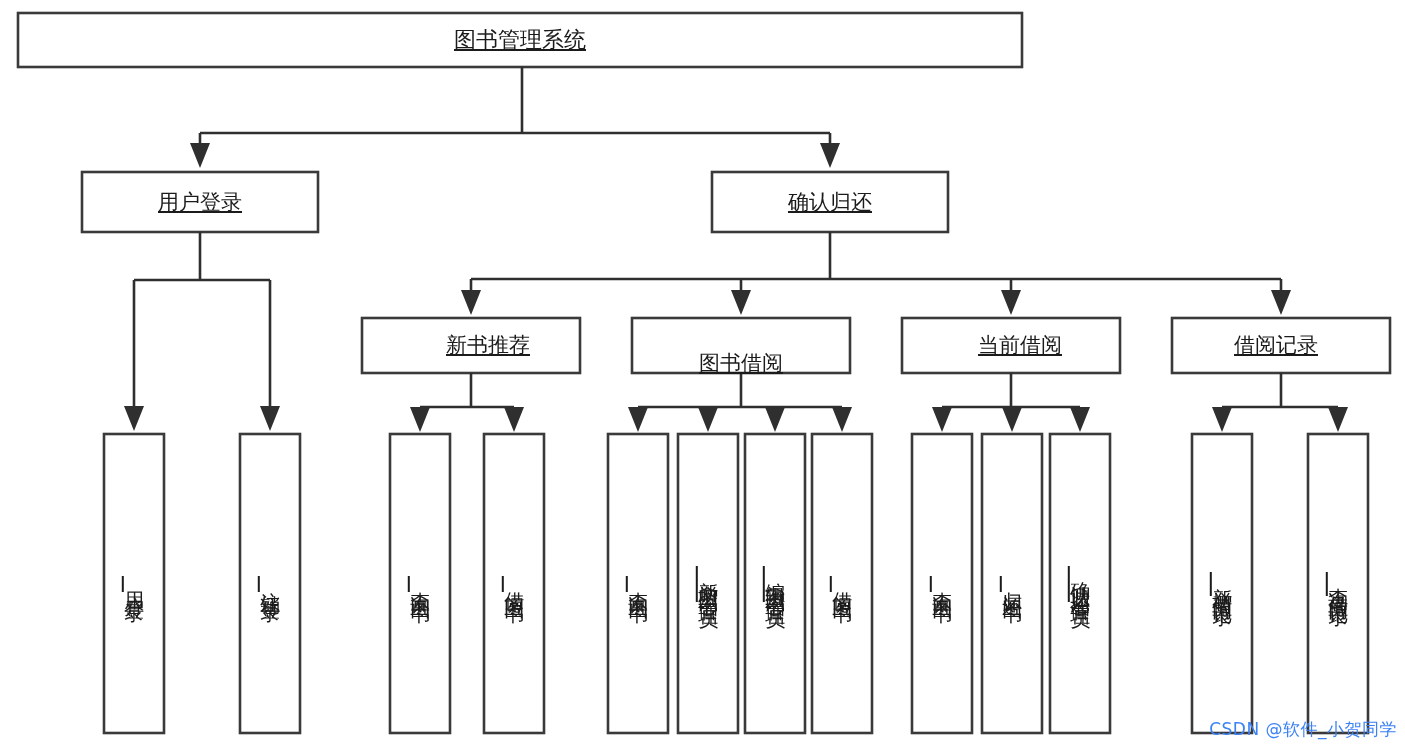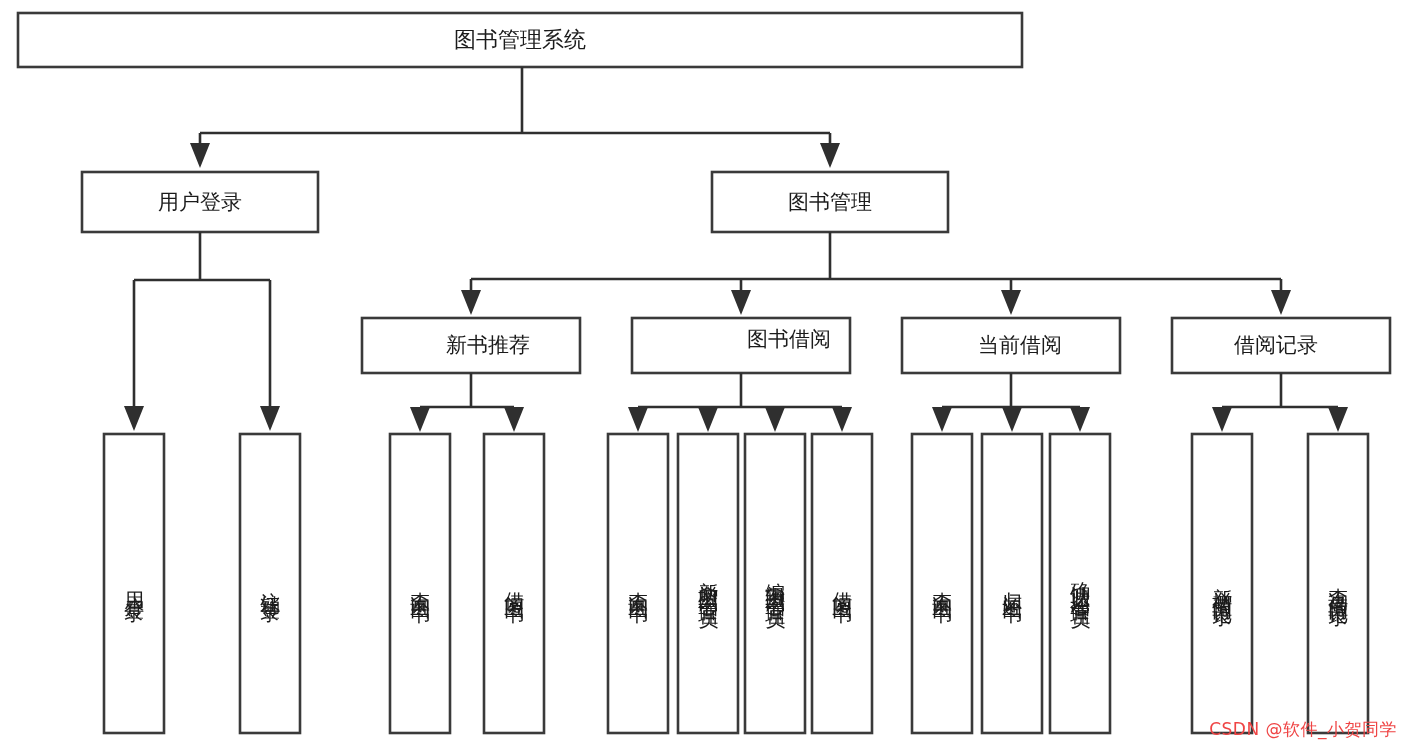--- a/index.html
+++ b/index.html
@@ -44,20 +44,21 @@
   .node-label {
     position: absolute;
     display: flex;
     align-items: center;
     justify-content: center;
     color: #1b1b1b;
     line-height: 1.18;
     text-align: left;
     pointer-events: none;
     white-space: nowrap;
+    text-decoration: underline;
   }
   .node-label.horiz {
     font-size: 21px;
   }
   .node-label.vert {
     writing-mode: vertical-rl;
     text-orientation: upright;
     font-size: 20px;
     letter-spacing: 4px;
     align-items: center;
@@ -65,21 +66,21 @@
     white-space: normal;
   }
   .node-label.root {
     font-size: 22px;
   }
   .watermark {
     position: absolute;
     right: 8px;
     bottom: 6px;
     font-size: 17px;
-    color: #ef4444;
+    color: #3b82f6;
     letter-spacing: 0.5px;
     white-space: nowrap;
   }
 </style>
 </head>
 <body>
 
 <div id="diagram-root">
 
   <svg id="flow" viewBox="0 0 1405 747">
@@ -143,24 +144,24 @@
 
     <path class="conn" d="M1281,373 L1281,407 M1222,407 L1338,407"></path>
     <polygon class="arrow-head" points="1212,407 1232,407 1222,432"></polygon>
     <polygon class="arrow-head" points="1328,407 1348,407 1338,432"></polygon>
 
   </svg>
 
   <div class="node-label root" style="left:18px; top:13px; width:1004px; height:54px;">图书管理系统</div>
 
   <div class="node-label horiz" style="left:82px; top:172px; width:236px; height:60px;">用户登录</div>
-  <div class="node-label horiz" style="left:712px; top:172px; width:236px; height:60px;">图书管理</div>
+  <div class="node-label horiz" style="left:712px; top:172px; width:236px; height:60px;">确认归还</div>
 
   <div class="node-label horiz" style="left:362px; top:318px; width:252px; height:55px;">新书推荐</div>
-  <div class="node-label horiz" style="left:632px; top:312px; width:218px; height:55px;padding-left:48px;">图书借阅</div>
+  <div class="node-label horiz" style="left:632px; top:336px; width:218px; height:55px;">图书借阅</div>
   <div class="node-label horiz" style="left:902px; top:318px; width:236px; height:55px;">当前借阅</div>
   <div class="node-label horiz" style="left:1172px; top:318px; width:208px; height:55px;">借阅记录</div>
 
   <div class="node-label vert" style="left:104px; top:434px; width:60px; height:299px;">用户登录</div>
   <div class="node-label vert" style="left:240px; top:434px; width:60px; height:299px;">注销登录</div>
 
   <div class="node-label vert" style="left:390px; top:434px; width:60px; height:299px;">查询图书</div>
   <div class="node-label vert" style="left:484px; top:434px; width:60px; height:299px;">借阅图书</div>
 
   <div class="node-label vert" style="left:608px; top:434px; width:60px; height:299px;">查询图书</div>

